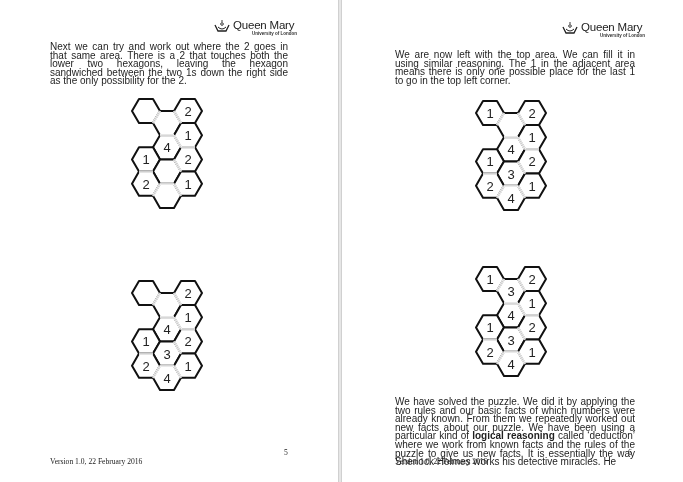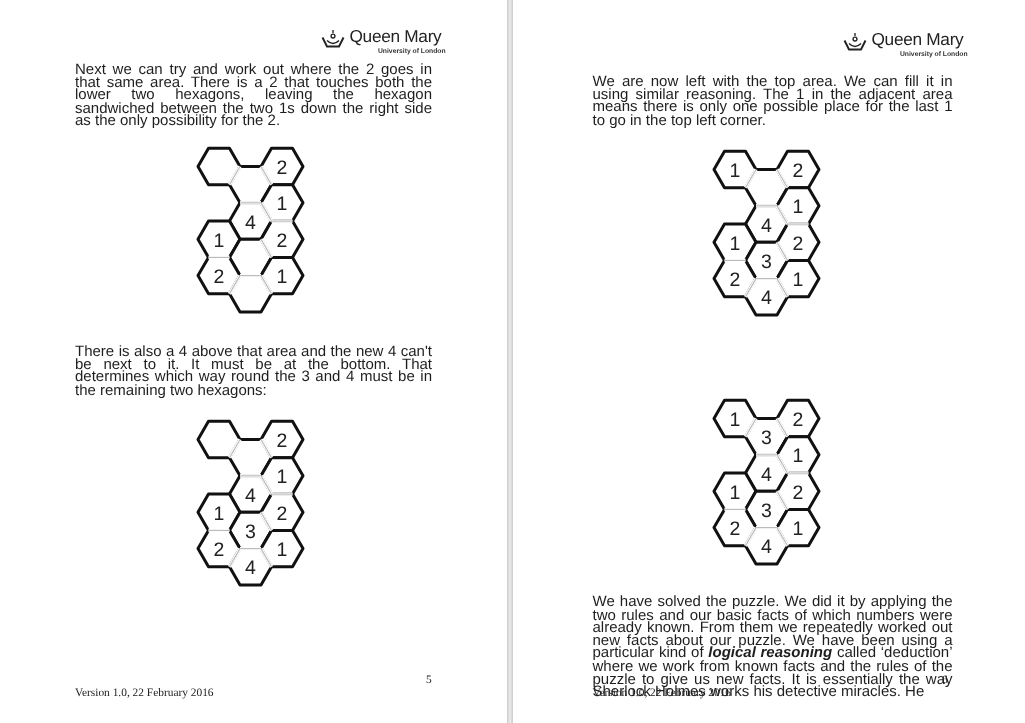--- a/index.html
+++ b/index.html
@@ -6,21 +6,21 @@
   body{width:683px;height:482px;background:#ffffff;position:relative;overflow:hidden;font-family:"Liberation Sans",sans-serif;color:#222;}
   .page{position:absolute;top:0;height:482px;background:#fff;}
   .page.left{left:0;width:338px;}
   .page.right{left:342px;width:341px;}
   .divider{position:absolute;left:338px;top:0;width:4px;height:482px;background:#e6e6e6;border-left:1px solid #d0d0d0;border-right:1px solid #d0d0d0;box-sizing:border-box;}
   .logo{position:absolute;display:flex;align-items:flex-start;}
   .logo svg{width:16px;height:14px;margin-right:3px;margin-top:1px;}
   .logo .name{font-size:11.5px;line-height:12px;color:#222;letter-spacing:-0.2px;}
   .logo .sub{font-size:4.5px;line-height:5px;color:#333;margin-left:19px;font-weight:bold;}
   .para{position:absolute;font-size:10px;line-height:8.6px;text-align:justify;color:#1e1e1e;}
-  .para b{font-weight:bold;font-style:italic;}
+  .para b{font-weight:bold;}
   .footer{position:absolute;font-family:"Liberation Serif",serif;font-size:7.6px;color:#222;}
   .pagenum{position:absolute;font-family:"Liberation Serif",serif;font-size:7.6px;color:#222;}
   svg.puzzle{position:absolute;overflow:visible;}
   svg.puzzle text{font-family:"Liberation Sans",sans-serif;font-size:13px;fill:#222;text-anchor:middle;dominant-baseline:central;}
 </style>
 </head>
 <body>
 
 <div class="page left">
   <div class="logo" style="left:214px;top:19px;">
@@ -74,21 +74,20 @@
         <text x="188" y="111.5">2</text>
         <text x="167" y="147.87306695894642">4</text>
         <text x="188" y="135.7487113059643">1</text>
         <text x="146" y="159.99742261192856">1</text>
         <text x="188" y="159.99742261192856">2</text>
         <text x="146" y="184.24613391789285">2</text>
         <text x="188" y="184.24613391789285">1</text>
       </g>
     </svg>
 
-  <div class="para" style="left:50px;top:231px;width:238px;">There is also a 4 above that area and the new 4 can't be next to it. It must be at the bottom. That determines which way round the 3 and 4 must be in the remaining two hexagons:</div>
 
   <svg class="puzzle" style="left:0;top:0;width:338px;height:482px;">
       <g>
         <polygon points="132,293 139,280.87564434701784 153,280.87564434701784 160,293 153,305.12435565298216 139,305.12435565298216" fill="#fff" stroke="#111111" stroke-width="2" stroke-linejoin="round"></polygon>
         <polygon points="153,305.12435565298216 160,293 174,293 181,305.12435565298216 174,317.2487113059643 160,317.2487113059643" fill="#fff" stroke="#111111" stroke-width="2" stroke-linejoin="round"></polygon>
         <polygon points="174,293 181,280.87564434701784 195,280.87564434701784 202,293 195,305.12435565298216 181,305.12435565298216" fill="#fff" stroke="#111111" stroke-width="2" stroke-linejoin="round"></polygon>
         <polygon points="153,329.3730669589464 160,317.24871130596426 174,317.24871130596426 181,329.3730669589464 174,341.4974226119286 160,341.4974226119286" fill="#fff" stroke="#111111" stroke-width="2" stroke-linejoin="round"></polygon>
         <polygon points="174,317.24871130596426 181,305.1243556529821 195,305.1243556529821 202,317.24871130596426 195,329.3730669589464 181,329.3730669589464" fill="#fff" stroke="#111111" stroke-width="2" stroke-linejoin="round"></polygon>
         <polygon points="132,341.4974226119286 139,329.3730669589464 153,329.3730669589464 160,341.4974226119286 153,353.62177826491074 139,353.62177826491074" fill="#fff" stroke="#111111" stroke-width="2" stroke-linejoin="round"></polygon>
         <polygon points="153,353.62177826491074 160,341.4974226119286 174,341.4974226119286 181,353.62177826491074 174,365.7461339178929 160,365.7461339178929" fill="#fff" stroke="#111111" stroke-width="2" stroke-linejoin="round"></polygon>

